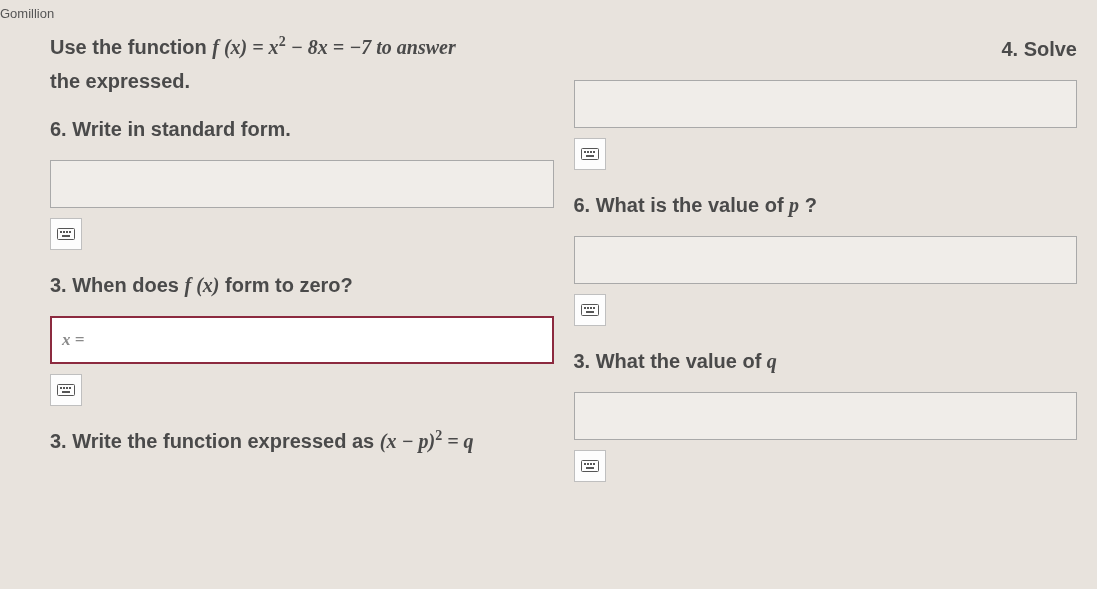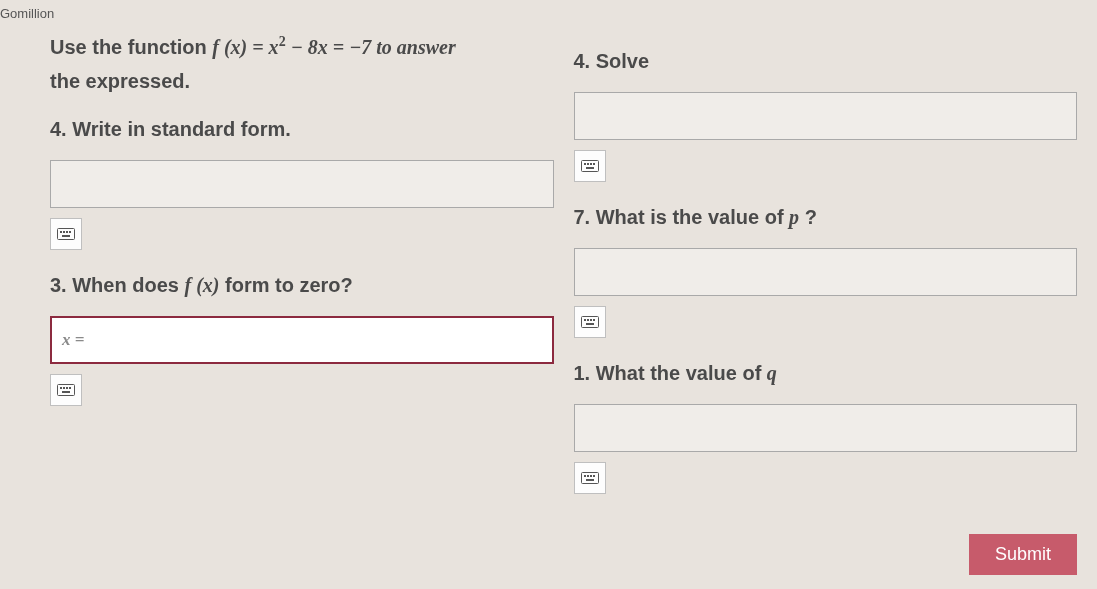--- a/index.html
+++ b/index.html
@@ -27,21 +27,21 @@
 
   <div class="columns">
 
     <div class="col">
 
       <div class="prompt">
         <span>Use the function </span><span class="math">f (x)</span><span class="math"> = x</span><span class="math sup">2</span><span class="math"> − 8x = −7 to answer</span><br>
         <span>the expressed.</span>
       </div>
 
-      <div class="prompt">4. Write in standard form.</div>
+      <div class="prompt">6. Write in standard form.</div>
       <div class="answer-box"></div>
       <div class="tool-row">
         <div class="keypad-btn">
           <svg width="18" height="12" viewBox="0 0 18 12">
               <rect x="0.5" y="0.5" width="17" height="11" rx="1" fill="none" stroke="#555"></rect>
               <rect x="3" y="3" width="2" height="2" fill="#555"></rect>
               <rect x="6" y="3" width="2" height="2" fill="#555"></rect>
               <rect x="9" y="3" width="2" height="2" fill="#555"></rect>
               <rect x="12" y="3" width="2" height="2" fill="#555"></rect>
               <rect x="5" y="7" width="8" height="2" fill="#555"></rect>
@@ -61,71 +61,73 @@
               <rect x="0.5" y="0.5" width="17" height="11" rx="1" fill="none" stroke="#555"></rect>
               <rect x="3" y="3" width="2" height="2" fill="#555"></rect>
               <rect x="6" y="3" width="2" height="2" fill="#555"></rect>
               <rect x="9" y="3" width="2" height="2" fill="#555"></rect>
               <rect x="12" y="3" width="2" height="2" fill="#555"></rect>
               <rect x="5" y="7" width="8" height="2" fill="#555"></rect>
             </svg>
         </div>
       </div>
 
+      <div class="prompt">
+        <span>3. Write the function expressed as </span><span class="math">(x − p)</span><span class="math sup">2</span><span class="math"> = q</span>
+      </div>
 
     </div>
 
     <div class="col">
 
-      <div class="prompt" style="margin-top:14px;">4. Solve</div>
+      <div class="prompt" style="margin-top:2px;text-align:right;">4. Solve</div>
       <div class="answer-box"></div>
       <div class="tool-row">
         <div class="keypad-btn">
           <svg width="18" height="12" viewBox="0 0 18 12">
               <rect x="0.5" y="0.5" width="17" height="11" rx="1" fill="none" stroke="#555"></rect>
               <rect x="3" y="3" width="2" height="2" fill="#555"></rect>
               <rect x="6" y="3" width="2" height="2" fill="#555"></rect>
               <rect x="9" y="3" width="2" height="2" fill="#555"></rect>
               <rect x="12" y="3" width="2" height="2" fill="#555"></rect>
               <rect x="5" y="7" width="8" height="2" fill="#555"></rect>
             </svg>
         </div>
       </div>
 
       <div class="prompt">
-        <span>7. What is the value of </span><span class="math">p</span><span> ?</span>
+        <span>6. What is the value of </span><span class="math">p</span><span> ?</span>
       </div>
       <div class="answer-box"></div>
       <div class="tool-row">
         <div class="keypad-btn">
           <svg width="18" height="12" viewBox="0 0 18 12">
               <rect x="0.5" y="0.5" width="17" height="11" rx="1" fill="none" stroke="#555"></rect>
               <rect x="3" y="3" width="2" height="2" fill="#555"></rect>
               <rect x="6" y="3" width="2" height="2" fill="#555"></rect>
               <rect x="9" y="3" width="2" height="2" fill="#555"></rect>
               <rect x="12" y="3" width="2" height="2" fill="#555"></rect>
               <rect x="5" y="7" width="8" height="2" fill="#555"></rect>
             </svg>
         </div>
       </div>
 
       <div class="prompt">
-        <span>1. What the value of </span><span class="math">q</span>
+        <span>3. What the value of </span><span class="math">q</span>
       </div>
       <div class="answer-box"></div>
       <div class="tool-row">
         <div class="keypad-btn">
           <svg width="18" height="12" viewBox="0 0 18 12">
               <rect x="0.5" y="0.5" width="17" height="11" rx="1" fill="none" stroke="#555"></rect>
               <rect x="3" y="3" width="2" height="2" fill="#555"></rect>
               <rect x="6" y="3" width="2" height="2" fill="#555"></rect>
               <rect x="9" y="3" width="2" height="2" fill="#555"></rect>
               <rect x="12" y="3" width="2" height="2" fill="#555"></rect>
               <rect x="5" y="7" width="8" height="2" fill="#555"></rect>
             </svg>
         </div>
       </div>
 
     </div>
   </div>
 
-  <button class="submit-btn">Submit</button>
 </div>
 
 </body></html>

